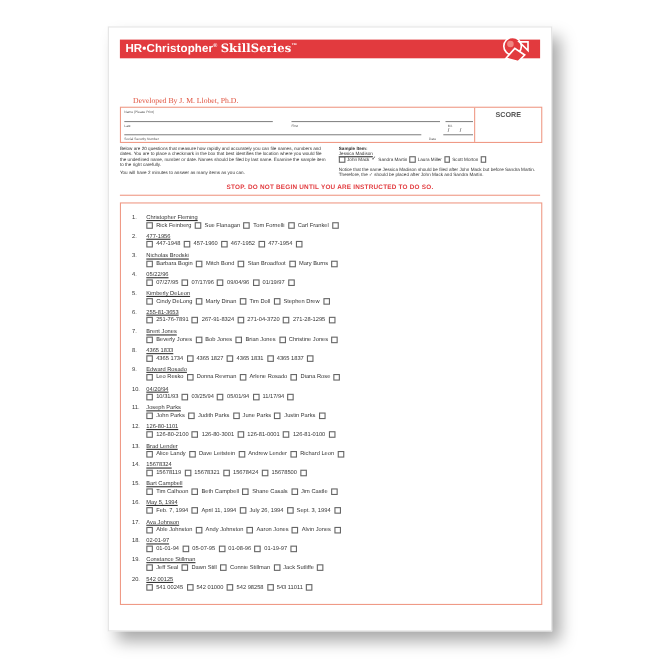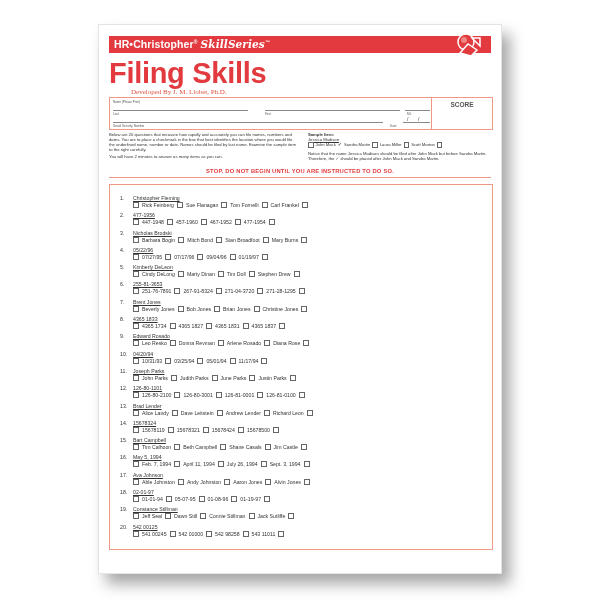--- a/index.html
+++ b/index.html
@@ -6,25 +6,25 @@
   body { width:600px; height:600px; background:#ffffff; position:relative; overflow:hidden; font-family:"Liberation Sans", sans-serif; }
   .page {
     position:absolute; left:98px; top:24px; width:402px; height:548px;
     background:#fff; border:1px solid #e4e4e4;
     box-shadow: 8px 10px 14px rgba(0,0,0,0.35);
   }
   .banner {
     position:absolute; left:10px; top:11px; width:382px; height:17px; background:#e23a3e;
   }
   .banner-text { position:absolute; left:5px; top:2px; color:#fff; font-size:10.5px; font-weight:bold; white-space:nowrap; letter-spacing:0.1px; }
-  .banner-text .ss { font-family:"DejaVu Serif", serif; font-style:italic; font-weight:bold; }
+  .banner-text .ss { font-family:"DejaVu Serif", serif; font-weight:bold; }
   .banner-text sup { font-size:5px; }
   .logo { position:absolute; right:10px; top:-4px; width:26px; height:26px; }
   .title { position:absolute; left:10px; top:34px; color:#e23a3e; font-size:29px; font-weight:bold; letter-spacing:-0.3px; line-height:1; }
-  .author { position:absolute; left:12px; top:63px; color:#e0523e; font-size:7px; font-family:"Liberation Serif", serif;padding-left:20px; }
+  .author { position:absolute; left:2px; top:63px; color:#e0523e; font-size:7px; font-family:"Liberation Serif", serif;padding-left:20px; }
   .infobox { position:absolute; left:10px; top:72px; width:382px; height:31px; border:1px solid #ef9a86; }
   .infobox .score-col { position:absolute; right:0; top:0; width:60px; height:31px; border-left:1px solid #ef9a86; }
   .score-label { position:absolute; left:0; right:0; top:3px; text-align:center; font-size:6.5px; color:#555; font-weight:bold; }
   .lbl { position:absolute; font-size:3px; color:#555; white-space:nowrap; }
   .line { position:absolute; height:0; border-top:1px solid #888; }
   .slash { position:absolute; font-size:5px; color:#333; }
   .instr { position:absolute; left:10px; top:107px; width:190px; font-size:4.2px; line-height:5px; color:#333; }
   .instr p { margin:0 0 2px 0; }
   .sample { position:absolute; left:209px; top:107px; width:185px; font-size:4.2px; line-height:5px; color:#333; }
   .sample .hd { font-weight:bold; }
@@ -54,21 +54,20 @@
     </div>
     <svg class="logo" viewBox="0 0 26 26">
       <rect x="0" y="4" width="26" height="17" fill="#fff" opacity="0"></rect>
       <circle cx="11" cy="10" r="8" fill="#e23a3e" stroke="#fff" stroke-width="1.5"></circle>
       <circle cx="9" cy="8" r="3" fill="#f7a6a0" opacity="0.7"></circle>
       <polygon points="5,21 13,12 22,18 16,24" fill="#e23a3e" stroke="#fff" stroke-width="1.5"></polygon>
       <polygon points="17,6 25,6 25,14" fill="#e23a3e" stroke="#fff" stroke-width="1.5"></polygon>
     </svg>
   </div>
 
-  <div class="title">Filing Skills</div>
   <div class="author">Developed By J. M. Llobet, Ph.D.</div>
 
   <div class="infobox">
     <span class="lbl" style="left:3px;top:2px;">Name (Please Print)</span>
     <div class="line" style="left:3px;top:12px;width:135px;"></div>
     <div class="line" style="left:155px;top:12px;width:135px;"></div>
     <div class="line" style="left:295px;top:12px;width:25px;"></div>
     <span class="lbl" style="left:3px;top:14px;">Last</span>
     <span class="lbl" style="left:155px;top:14px;">First</span>
     <span class="lbl" style="left:297px;top:14px;">M.I.</span>

